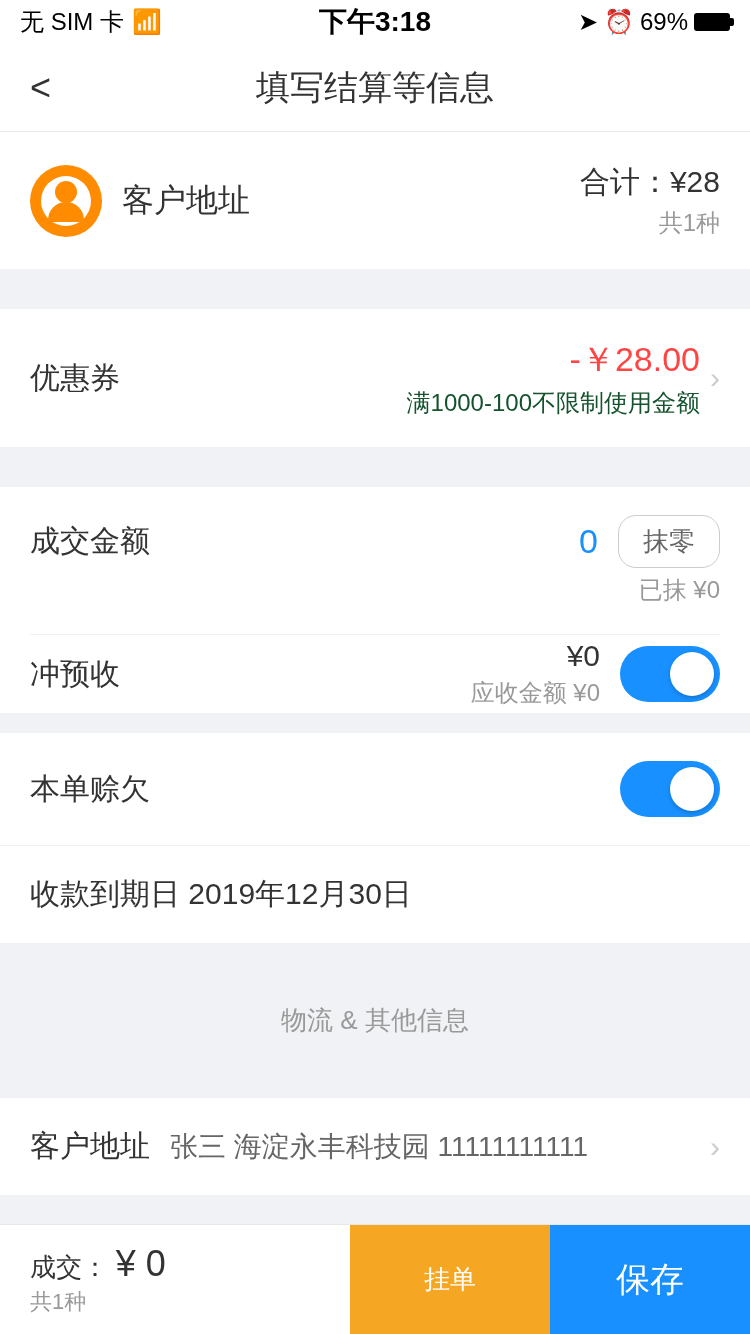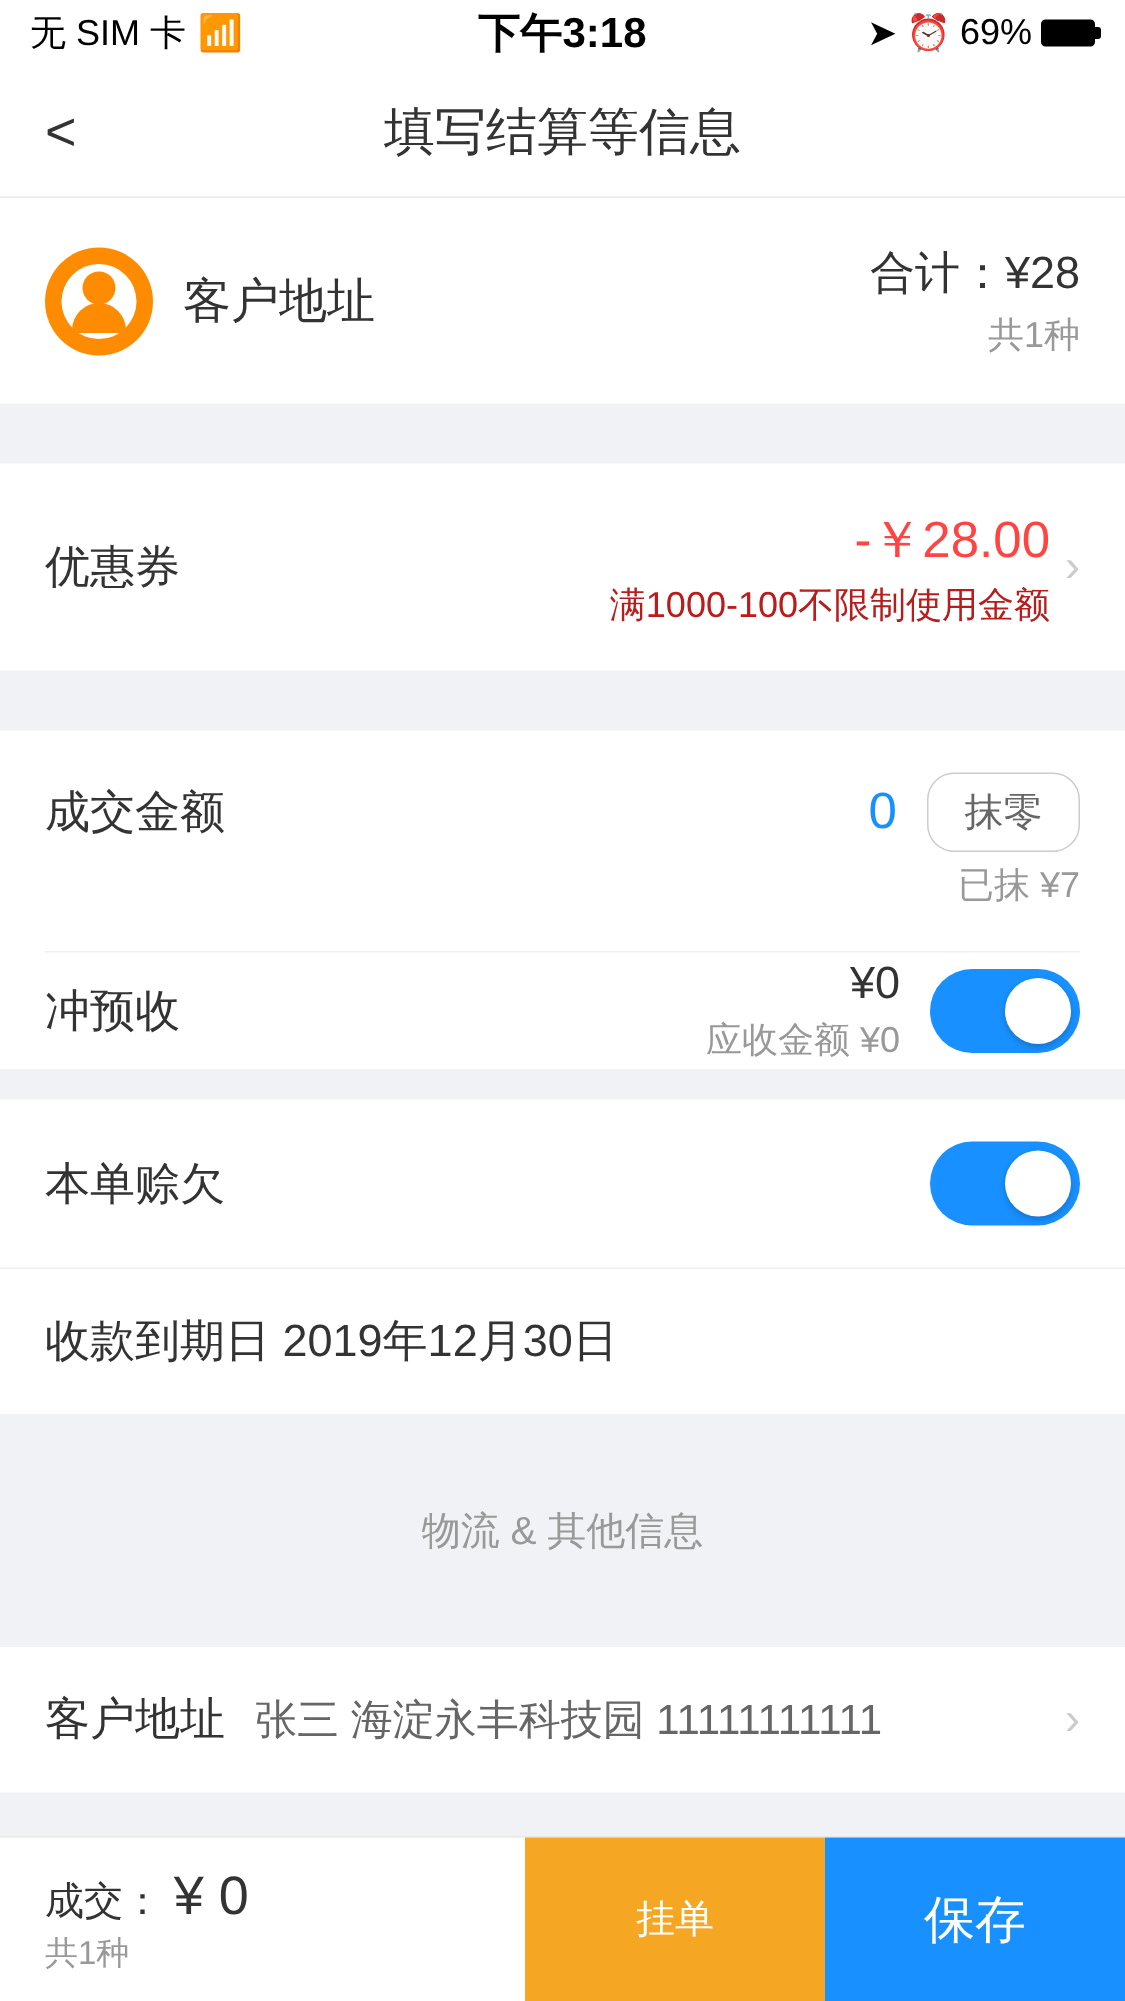--- a/index.html
+++ b/index.html
@@ -188,21 +188,21 @@
       align-items: center;
       gap: 10px;
     }
     .coupon-amount {
       font-size: 34px;
       color: #ff4444;
       font-weight: 500;
     }
     .coupon-sub {
       font-size: 24px;
-      color: #b91c1c;
+      color: #14532d;
       text-align: right;
       margin-top: 4px;
     }
     .row-right-col {
       text-align: right;
     }
     .chevron-right {
       font-size: 30px;
       color: #ccc;
     }
@@ -487,21 +487,21 @@
   <div class="gray-section"></div>
 
   <div class="transaction-section">
     <div class="transaction-row">
       <span class="transaction-label">成交金额</span>
       <div class="transaction-right">
         <span class="transaction-value">0</span>
         <button class="round-btn">抹零</button>
       </div>
     </div>
-    <div class="sub-text">已抹  ¥7</div>
+    <div class="sub-text">已抹  ¥0</div>
   </div>
 
   <div class="advance-section">
     <div class="advance-row">
       <span class="advance-label">冲预收</span>
       <div class="advance-right">
         <div class="advance-amount-col">
           <div class="advance-amount">¥0</div>
           <div class="advance-sub">应收金额 ¥0</div>
         </div>

